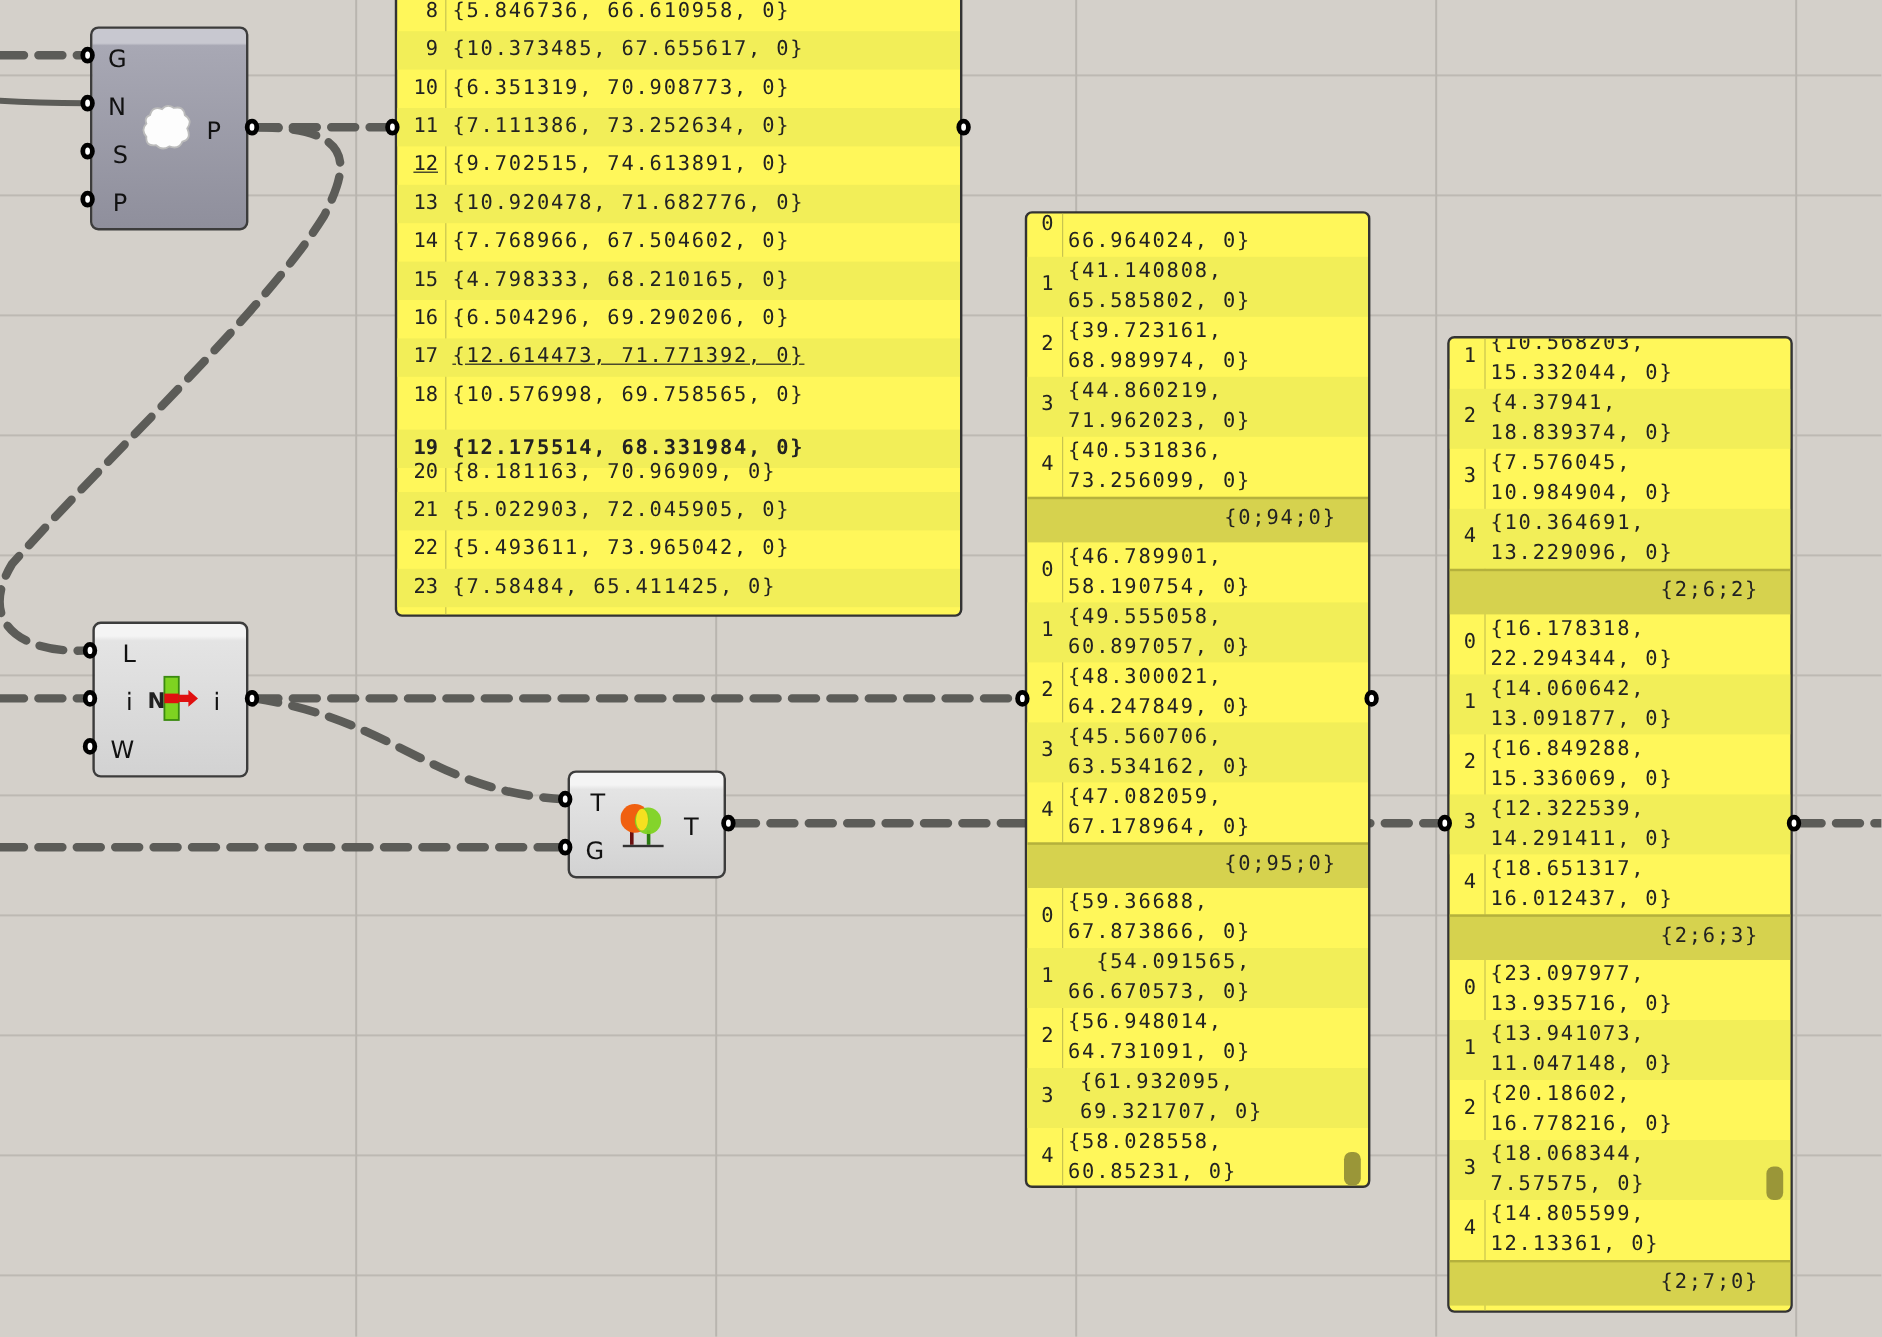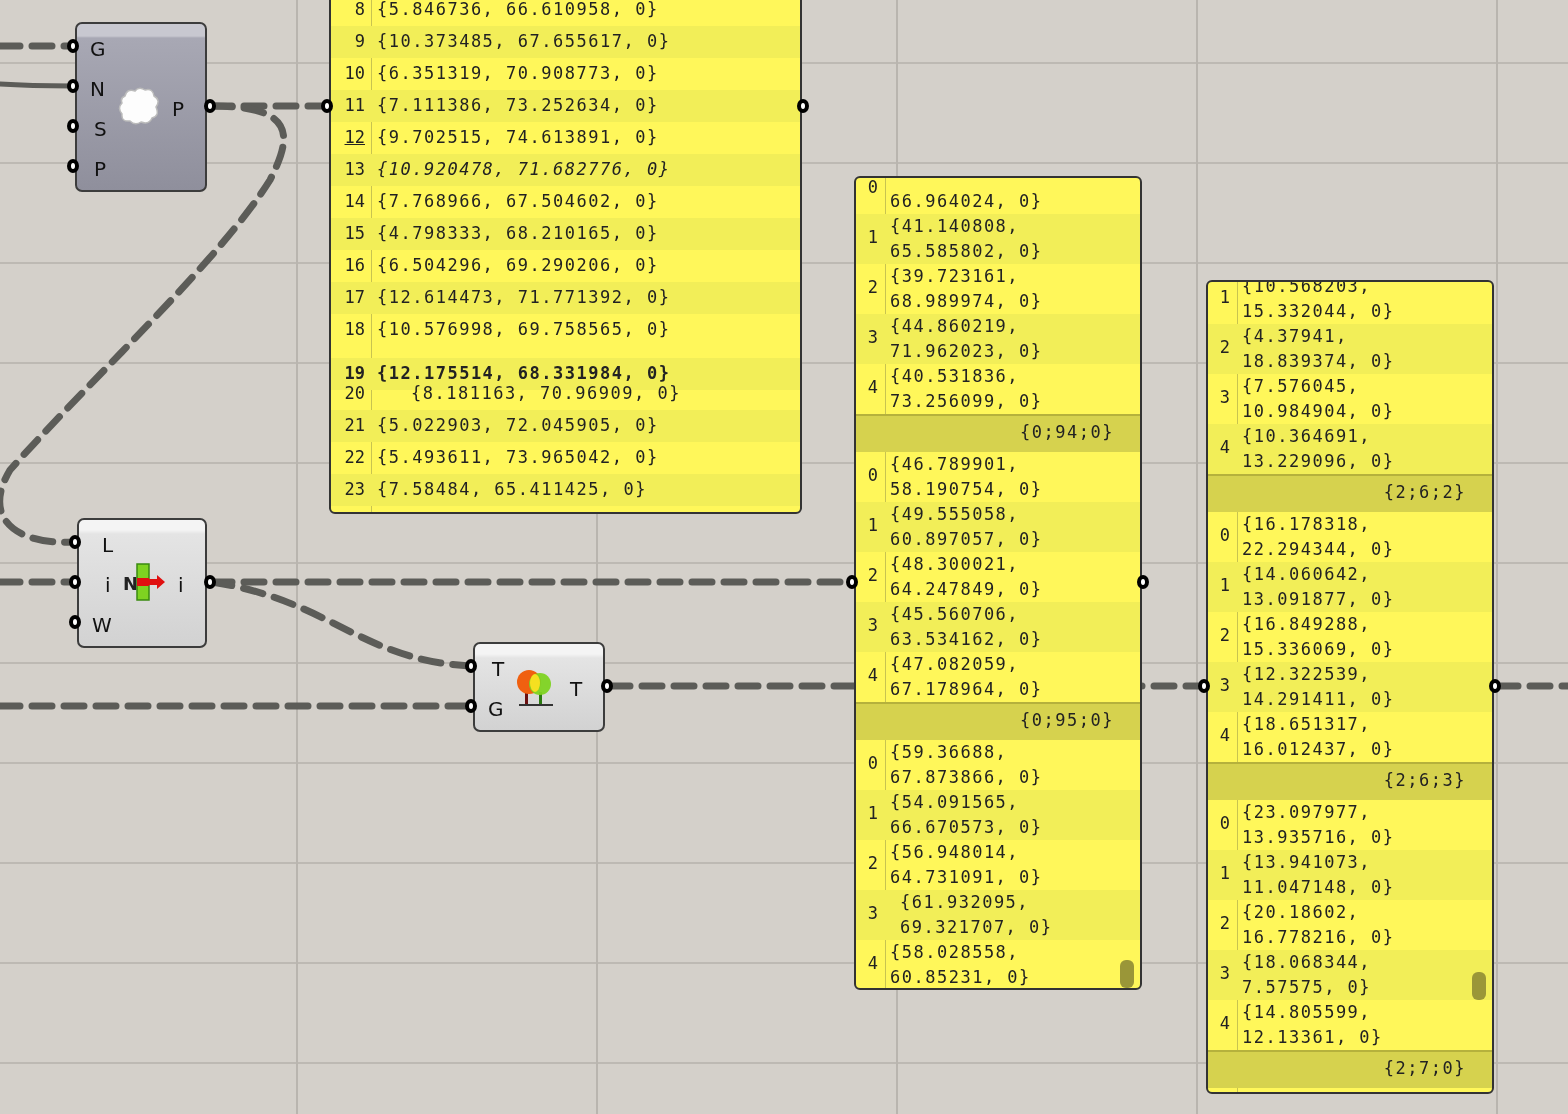--- a/index.html
+++ b/index.html
@@ -133,49 +133,49 @@
       <div class="row alt" style="top: 96px; height: 32px;">
         <span class="idx" style="right: auto; top: 5px; width: 34px; left: 0px;">11</span>
         <span class="val" style="left: 46px; top: 5px;">{7.111386, 73.252634, 0}</span>
       </div>
       <div class="row" style="top: 128px; height: 32px;">
         <span class="idx" style="right: auto; top: 5px; width: 34px; left: 0px; text-decoration: underline;">12</span>
         <span class="val" style="left: 46px; top: 5px;">{9.702515, 74.613891, 0}</span>
       </div>
       <div class="row alt" style="top: 160px; height: 32px;">
         <span class="idx" style="right: auto; top: 5px; width: 34px; left: 0px;">13</span>
-        <span class="val" style="left: 46px; top: 5px; font-style: italic;">{10.920478, 71.682776, 0}</span>
+        <span class="val" style="left: 46px; top: 5px;">{10.920478, 71.682776, 0}</span>
       </div>
       <div class="row" style="top: 192px; height: 32px;">
         <span class="idx" style="right: auto; top: 5px; width: 34px; left: 0px;">14</span>
         <span class="val" style="left: 46px; top: 5px;">{7.768966, 67.504602, 0}</span>
       </div>
       <div class="row alt" style="top: 224px; height: 32px;">
         <span class="idx" style="right: auto; top: 5px; width: 34px; left: 0px;">15</span>
         <span class="val" style="left: 46px; top: 5px;">{4.798333, 68.210165, 0}</span>
       </div>
       <div class="row" style="top: 256px; height: 32px;">
         <span class="idx" style="right: auto; top: 5px; width: 34px; left: 0px;">16</span>
         <span class="val" style="left: 46px; top: 5px;">{6.504296, 69.290206, 0}</span>
       </div>
       <div class="row alt" style="top: 288px; height: 32px;">
         <span class="idx" style="right: auto; top: 5px; width: 34px; left: 0px;">17</span>
-        <span class="val" style="left: 46px; top: 5px;">{12.614473, 71.771392, 0}</span>
+        <span class="val" style="left: 46px; top: 5px; text-decoration: underline;">{12.614473, 71.771392, 0}</span>
       </div>
       <div class="row" style="top: 320px; height: 32px;">
         <span class="idx" style="right: auto; top: 5px; width: 34px; left: 0px;">18</span>
         <span class="val" style="left: 46px; top: 5px;">{10.576998, 69.758565, 0}</span>
       </div>
       <div class="row alt" style="top: 364px; height: 32px; font-weight: bold;">
         <span class="idx" style="right: auto; top: 5px; width: 34px; left: 0px;">19</span>
         <span class="val" style="left: 46px; top: 5px;">{12.175514, 68.331984, 0}</span>
       </div>
       <div class="row" style="top: 384px; height: 32px; padding-left: 21px;">
         <span class="idx" style="right: auto; top: 5px; width: 34px; left: 0px;">20</span>
-        <span class="val" style="left: 46px; top: 5px; margin-left: 34px;">{8.181163, 70.96909, 0}</span>
+        <span class="val" style="left: 46px; top: 5px;">{8.181163, 70.96909, 0}</span>
       </div>
       <div class="row alt" style="top: 416px; height: 32px;">
         <span class="idx" style="right: auto; top: 5px; width: 34px; left: 0px;">21</span>
         <span class="val" style="left: 46px; top: 5px;">{5.022903, 72.045905, 0}</span>
       </div>
       <div class="row" style="top: 448px; height: 32px;">
         <span class="idx" style="right: auto; top: 5px; width: 34px; left: 0px;">22</span>
         <span class="val" style="left: 46px; top: 5px;">{5.493611, 73.965042, 0}</span>
       </div>
       <div class="row alt" style="top: 480px; height: 32px;">
@@ -235,21 +235,21 @@
       </div>
       <div class="branch" style="top: 524px; height: 36px;">
         <span class="path" style="top: 6px;">{0;95;0}</span>
       </div>
       <div class="row" style="top: 562px; height: 50px;">
         <span class="idx" style="left: 0px; width: 22px; top: 13px;">0</span>
         <span class="val val2" style="left: 34px; top: 0px;"><div style="height: 25px;">{59.36688,</div><div>67.873866, 0}</div></span>
       </div>
       <div class="row alt" style="top: 612px; height: 50px;">
         <span class="idx" style="left: 0px; width: 22px; top: 13px;">1</span>
-        <span class="val val2" style="left: 34px; top: 0px;"><div style="height: 25px;">{54.091565,</div><div>66.670573, 0}</div></span>
+        <span class="val val2" style="left: 34px; top: 0px; text-align: right;"><div style="height: 25px;">{54.091565,</div><div>66.670573, 0}</div></span>
       </div>
       <div class="row" style="top: 662px; height: 50px;">
         <span class="idx" style="left: 0px; width: 22px; top: 13px;">2</span>
         <span class="val val2" style="left: 34px; top: 0px;"><div style="height: 25px;">{56.948014,</div><div>64.731091, 0}</div></span>
       </div>
       <div class="row alt" style="top: 712px; height: 50px;">
         <span class="idx" style="left: 0px; width: 22px; top: 13px;">3</span>
         <span class="val val2" style="left: 44px; top: 0px;"><div style="height: 25px;">{61.932095,</div><div>69.321707, 0}</div></span>
       </div>
       <div class="row" style="top: 762px; height: 50px;">

